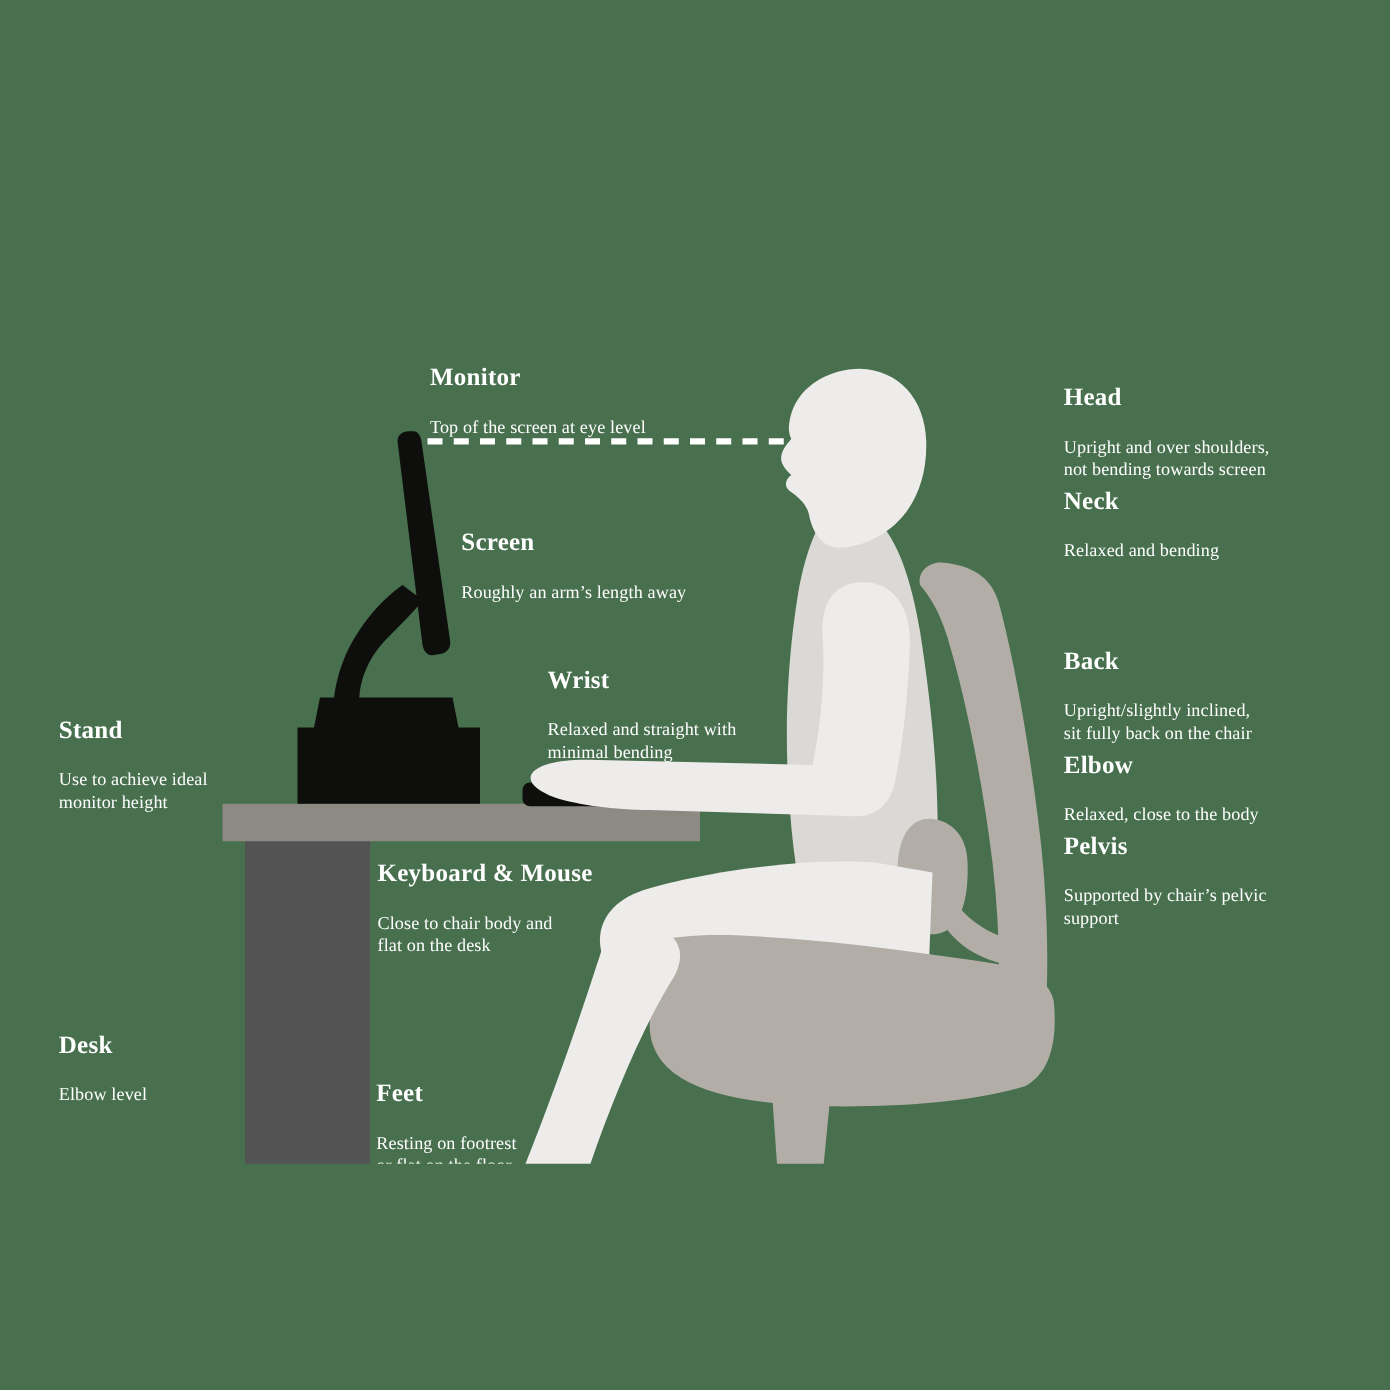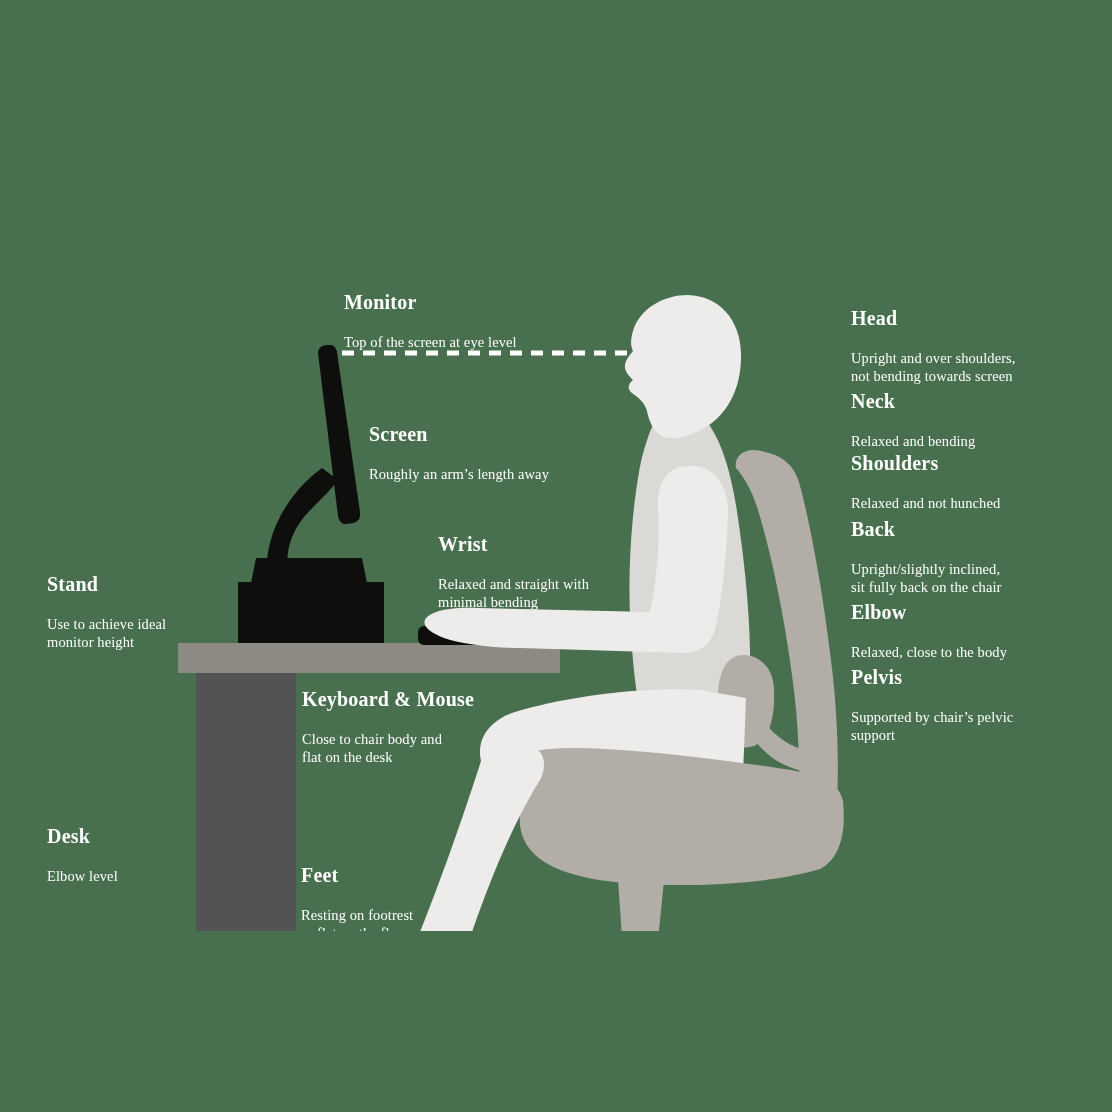--- a/index.html
+++ b/index.html
@@ -159,24 +159,20 @@
 
   <div class="label" style="left:301px;top:864px">
     <div class="label-title">Feet</div>
     <div class="label-desc">Resting on footrest
 or flat on the floor</div>
   </div>
   <div class="label" style="left:851px;top:390px">
     <div class="label-title">Neck</div>
     <div class="label-desc">Relaxed and bending</div>
   </div>
-  <div class="label" style="left:851px;top:452px">
-    <div class="label-title">Shoulders</div>
-    <div class="label-desc">Relaxed and not hunched</div>
-  </div>
   <div class="label" style="left:851px;top:518px">
     <div class="label-title">Back</div>
     <div class="label-desc">Upright/slightly inclined,
 sit fully back on the chair</div>
   </div>
   <div class="label" style="left:851px;top:666px">
     <div class="label-title">Pelvis</div>
     <div class="label-desc">Supported by chair’s pelvic
 support</div>
   </div>

